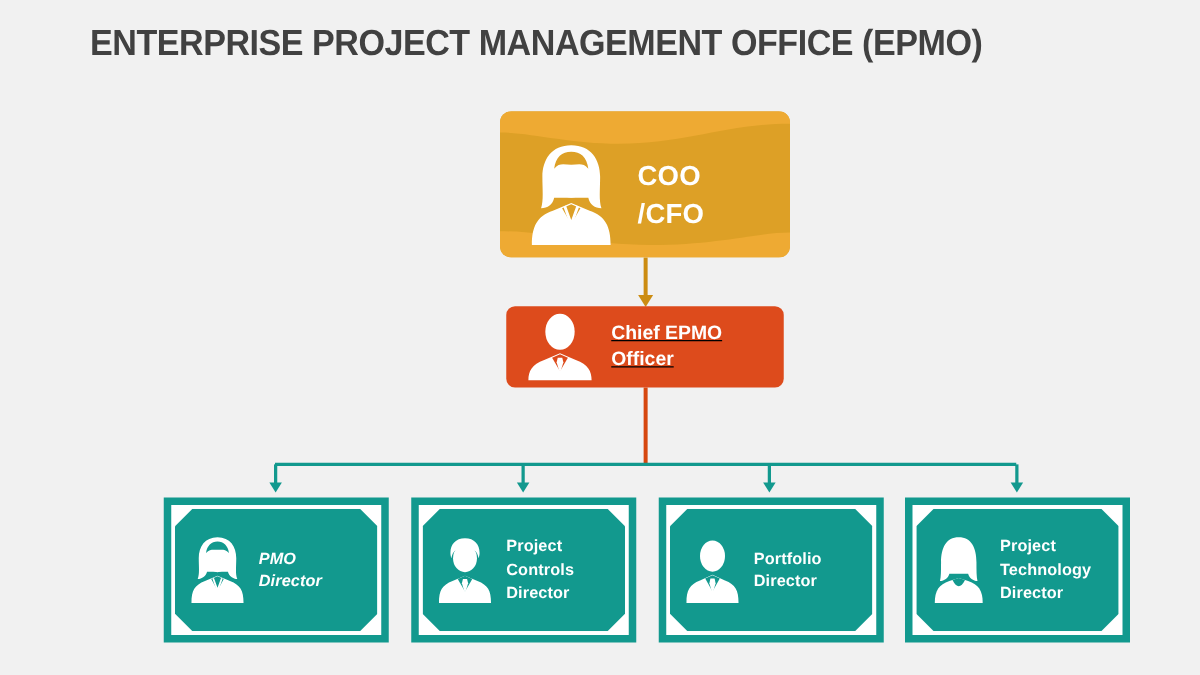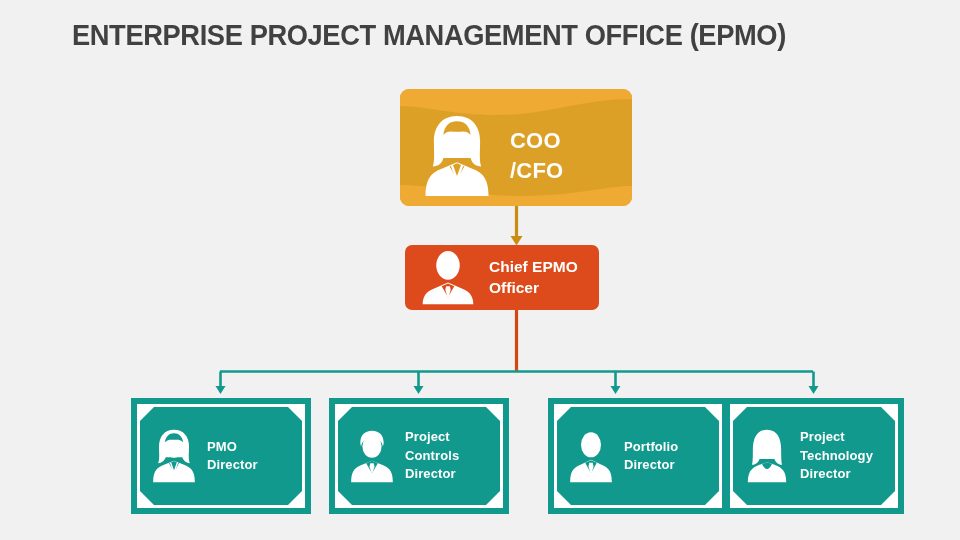--- a/index.html
+++ b/index.html
@@ -33,23 +33,23 @@
     padding-left:14px;box-sizing:border-box;
   }
   #coo .figwrap{width:86px;height:92px;flex:0 0 86px;display:flex;align-items:center;justify-content:center;}
   #coo .label{
     color:#ffffff;font-size:22px;font-weight:bold;line-height:1.32;
     margin-left:10px;white-space:pre-line;letter-spacing:0.2px;
   }
 
   
   #chief{
-    position:absolute;left:369px;top:245px;width:194px;height:65px;
+    position:absolute;left:369px;top:245px;width:222px;height:65px;
     background:#dd4b1c;border-radius:7px;
-    display:flex;align-items:center;padding-left:10px;box-sizing:border-box;
+    display:flex;align-items:center;padding-left:10px;box-sizing:border-box;text-decoration:underline;
   }
   #chief .figwrap{width:66px;height:56px;flex:0 0 66px;display:flex;align-items:center;justify-content:center;}
   #chief .label{
     color:#ffffff;font-size:15.5px;font-weight:bold;line-height:1.32;
     margin-left:8px;white-space:pre-line;
   }
 
   
   .dir{
     position:absolute;top:398px;width:180px;height:116px;
@@ -67,23 +67,23 @@
     clip-path:polygon(14px 0,calc(100% - 14px) 0,100% 14px,100% calc(100% - 14px),
                       calc(100% - 14px) 100%,14px 100%,0 calc(100% - 14px),0 14px);
     display:flex;align-items:center;
     padding-left:6px;box-sizing:border-box;
   }
   .dir .figwrap{width:56px;height:64px;flex:0 0 56px;display:flex;align-items:center;justify-content:center;}
   .dir .label{
     color:#ffffff;font-size:13px;font-weight:bold;line-height:1.42;
     margin-left:5px;white-space:pre-line;letter-spacing:0.1px;
   }
-  #dir0{left:95px;}
+  #dir0{left:95px;font-style:italic;}
   #dir1{left:293px;}
-  #dir2{left:512px;}
+  #dir2{left:491px;}
   #dir3{left:688px;}
 </style>
 </head>
 <body>
 
 <div id="slide">
 
   <div id="title">ENTERPRISE PROJECT MANAGEMENT OFFICE (EPMO)</div>
 
   <svg id="wires" viewBox="0 0 960 540" width="960" height="540" xmlns="http://www.w3.org/2000/svg">

